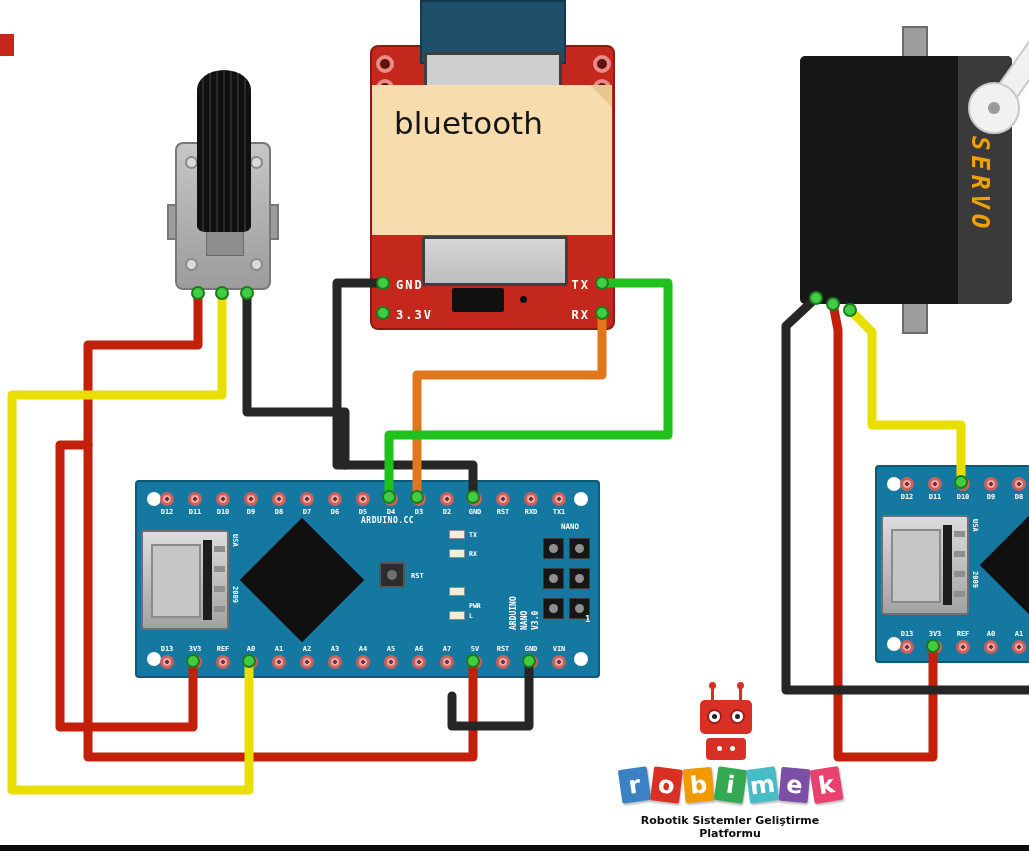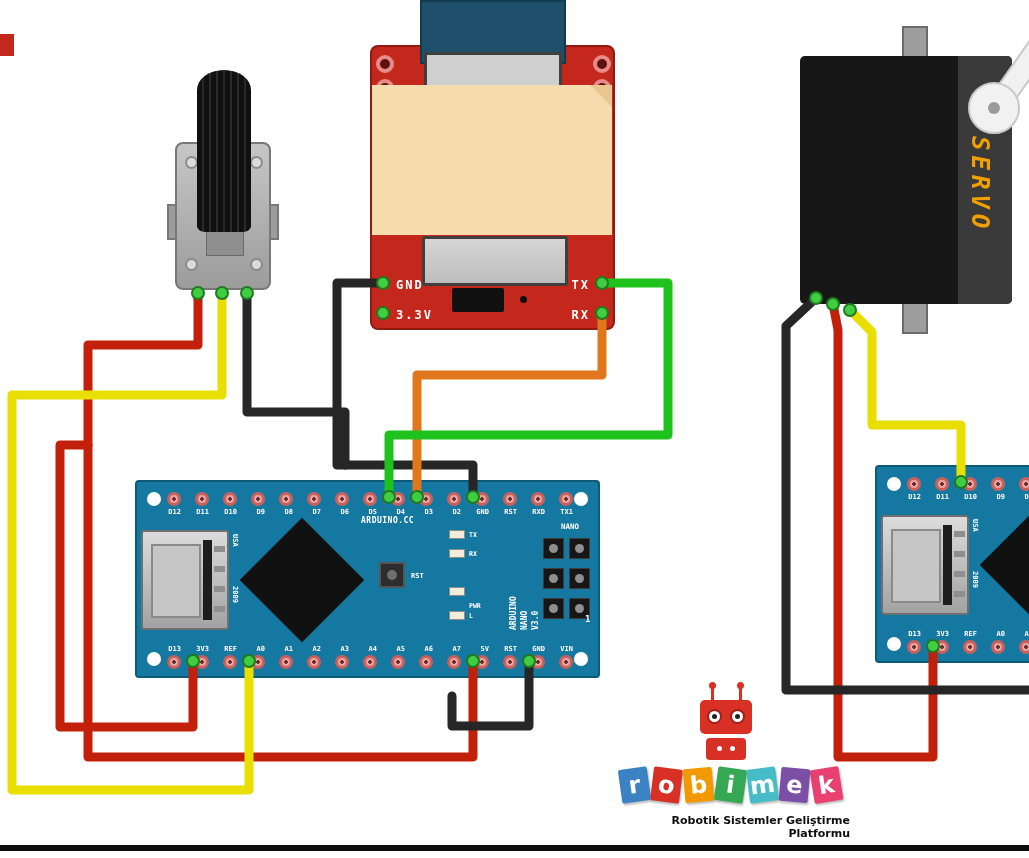--- a/index.html
+++ b/index.html
@@ -60,21 +60,21 @@
 
   
   .nano{position:absolute;width:465px;height:198px;background:#1478a0;border:2px solid #0b5a78;border-radius:4px;box-sizing:border-box}
   .nano1{left:135px;top:480px}
   .nano2{left:875px;top:465px}
   .hole{position:absolute;width:14px;height:14px;border-radius:50%;background:#fff}
   .h-tl{left:10px;top:10px}.h-tr{left:437px;top:10px}.h-bl{left:10px;top:170px}.h-br{left:437px;top:170px}
   .pins{position:absolute;left:16px;display:flex}
   .pins.top{top:10px}
   .pins.bottom{top:163px}
-  .pin{width:28px;display:flex;flex-direction:column;align-items:flex-end;gap:2px}
+  .pin{width:28px;display:flex;flex-direction:column;align-items:center;gap:2px}
   .pad{width:8px;height:8px;border-radius:50%;border:3px solid #c9605c;background:radial-gradient(circle,#713030 0 2px,#eaa4a4 2px);box-sizing:content-box}
   .pin-label{font:bold 7px "DejaVu Sans Mono",monospace;color:#fff;white-space:nowrap}
   .usb{position:absolute;left:4px;top:48px;width:88px;height:100px;background:linear-gradient(180deg,#dcdcdc,#a2a2a2);
        border:2px solid #6f6f6f;border-radius:3px;box-sizing:border-box}
   .usb-inner{position:absolute;left:8px;top:12px;width:46px;height:70px;background:#c6c6c6;border:2px solid #8a8a8a}
   .usb-strip{position:absolute;left:60px;top:8px;width:9px;height:80px;background:#1d1d1d}
   .usb-pin{position:absolute;left:71px;width:11px;height:6px;background:#8f8f8f}
   .up1{top:14px}.up2{top:34px}.up3{top:54px}.up4{top:74px}
   .side-label{font:bold 7px "DejaVu Sans Mono",monospace;color:#fff}
   .usa{position:absolute;left:94px;top:52px}
@@ -115,21 +115,21 @@
   .tiles{position:absolute;left:0;top:84px;width:240px;display:flex;gap:3px;justify-content:center}
   .tile{width:29px;height:34px;display:flex;align-items:center;justify-content:center;
         font:bold 24px "DejaVu Sans",sans-serif;color:#fff;border-radius:2px;box-shadow:1px 2px 2px rgba(0,0,0,.25)}
   .tile:nth-child(1){transform:rotate(-8deg)}
   .tile:nth-child(2){transform:rotate(7deg)}
   .tile:nth-child(3){transform:rotate(-5deg)}
   .tile:nth-child(4){transform:rotate(8deg)}
   .tile:nth-child(5){transform:rotate(-7deg)}
   .tile:nth-child(6){transform:rotate(5deg)}
   .tile:nth-child(7){transform:rotate(-9deg)}
-  .logo-subtitle{position:absolute;left:0;top:130px;width:240px;text-align:right;font:bold 11px "DejaVu Sans",sans-serif;color:#0d0d0d}
+  .logo-subtitle{position:absolute;left:0;top:130px;width:240px;text-align:center;font:bold 11px "DejaVu Sans",sans-serif;color:#0d0d0d}
 
   .bottom-bar{position:absolute;left:0;top:845px;width:1029px;height:6px;background:#0c0c0c;z-index:5}
   .clipped-red{position:absolute;left:0;top:34px;width:14px;height:22px;background:#c4281c}
 </style>
 </head>
 <body>
 
 <div class="canvas">
 
   <div class="clipped-red"></div>
@@ -155,20 +155,21 @@
     <div class="bt-antenna"></div>
     <div class="bt-top-silver"></div>
     <div class="bt-hole bh1"></div>
     <div class="bt-hole bh2"></div>
     <div class="bt-hole bh3"></div>
     <div class="bt-hole bh4"></div>
     <div class="bt-gold"></div>
     <div class="bt-label">
       <div class="bt-fold"></div>
       <div class="bt-text">
+        <span>bluetooth</span>
       </div>
     </div>
     <div class="bt-can"></div>
     <div class="bt-switch"></div>
     <div class="bt-dot"></div>
     <div class="hc-labels hc-left">
 
     <span class="hc-pin-label">GND</span>
         <span class="hc-pin-label">3.3V</span>
       </div>

